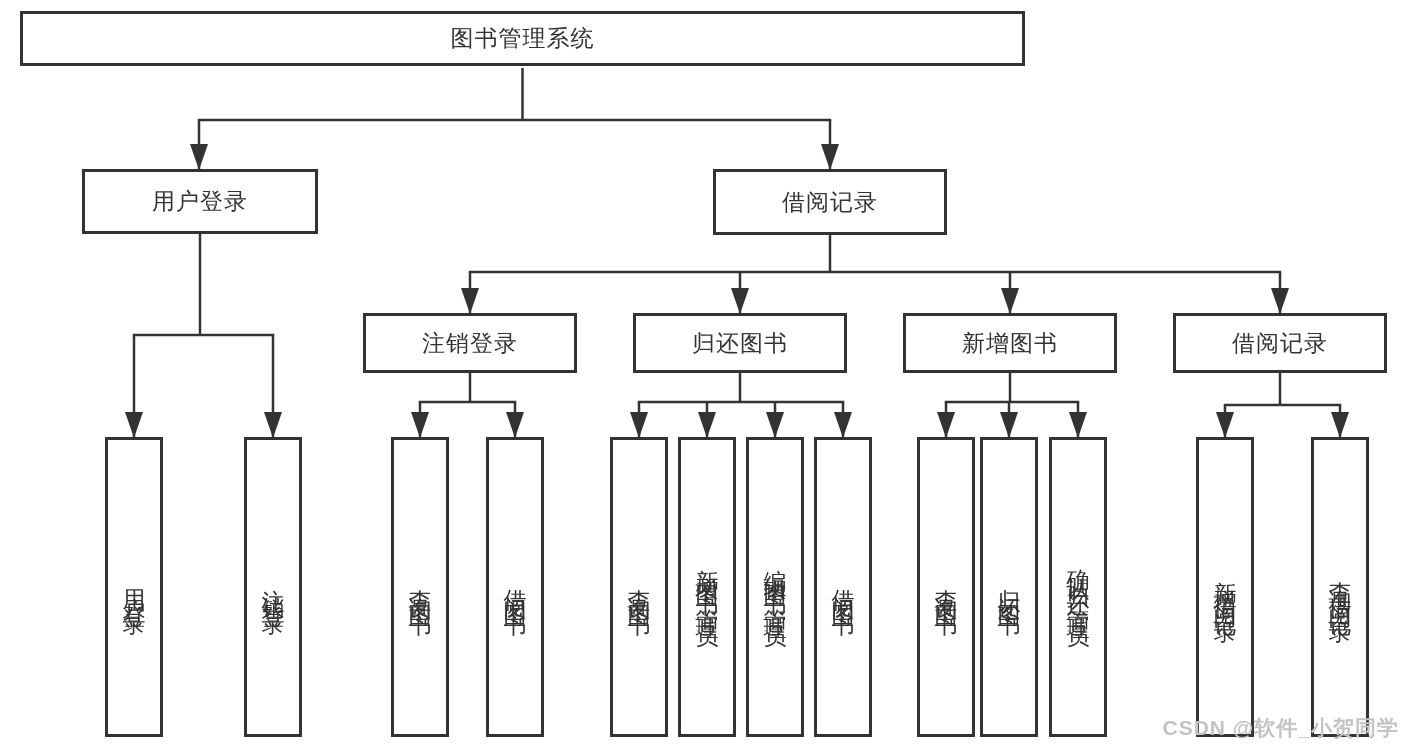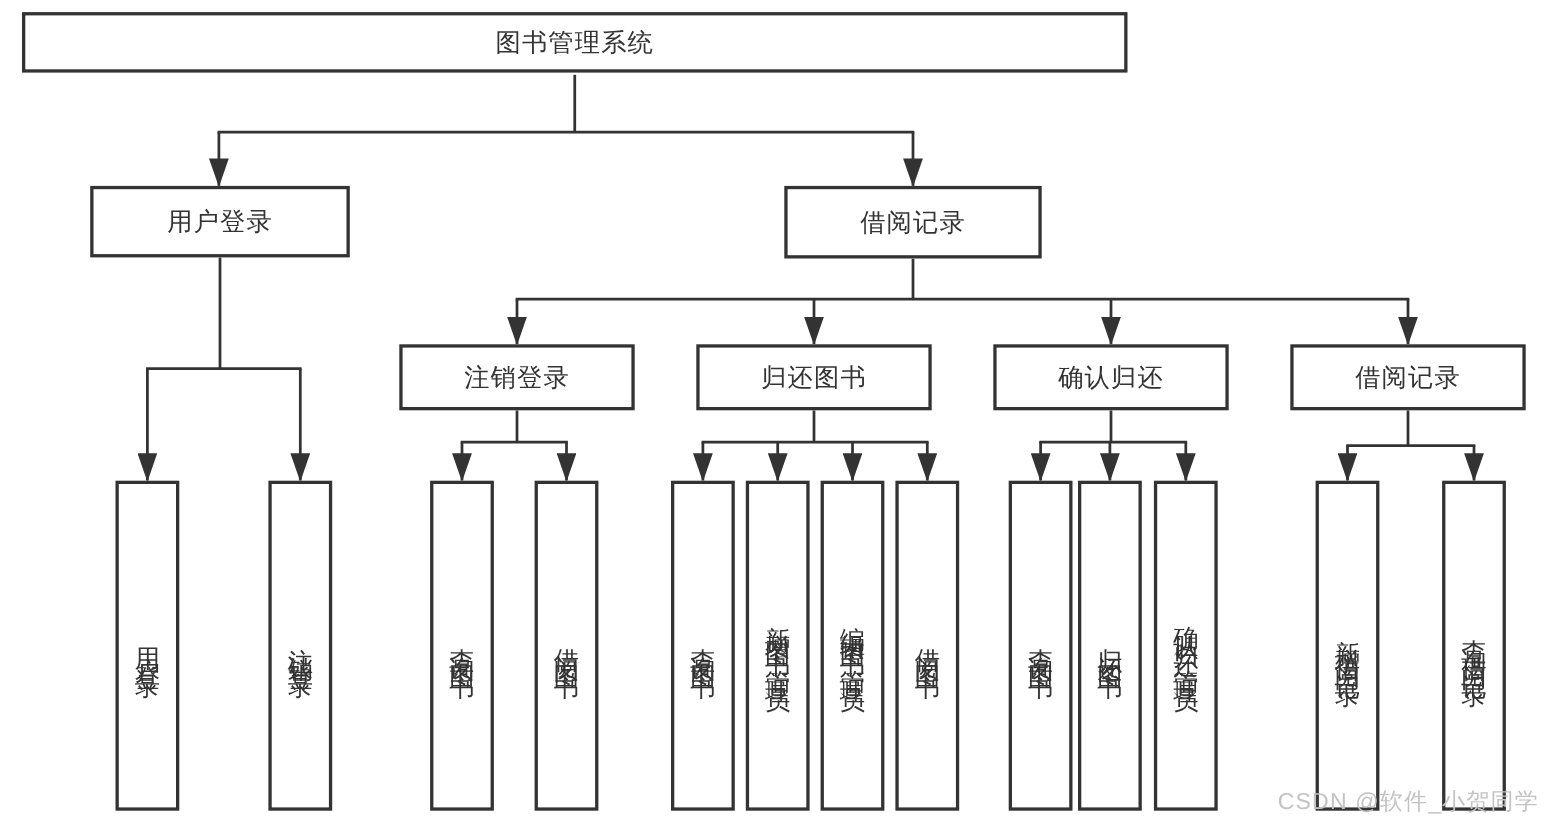--- a/index.html
+++ b/index.html
@@ -34,20 +34,21 @@
   }
   .watermark{
     position:absolute;
     right:6px;
     bottom:5px;
     font-size:21px;
     color:#c3c3c3;
     letter-spacing:1px;
     z-index:10;
     pointer-events:none;
+    font-weight:bold;
   }
 </style>
 </head>
 <body>
 
 <div class="canvas">
 
   <svg viewBox="0 0 1405 747">
     <defs>
       <marker id="arw" markerWidth="26" markerHeight="18" refX="25" refY="9" orient="auto" markerUnits="userSpaceOnUse">
@@ -104,21 +105,21 @@
     <span class="hlabel">借阅记录</span>
   </div>
 
   <div class="box" style="left:363px;top:313px;width:214px;height:60px">
     <span class="hlabel">注销登录</span>
   </div>
   <div class="box" style="left:633px;top:313px;width:214px;height:60px">
     <span class="hlabel">归还图书</span>
   </div>
   <div class="box" style="left:903px;top:313px;width:214px;height:60px">
-    <span class="hlabel">确认归还</span>
+    <span class="hlabel">新增图书</span>
   </div>
   <div class="box" style="left:1173px;top:313px;width:214px;height:60px">
     <span class="hlabel">借阅记录</span>
   </div>
 
   <div class="box leaf" style="left:105px">
     <span class="vlabel">用户登录</span>
   </div>
   <div class="box leaf" style="left:244px">
     <span class="vlabel">注销登录</span>

